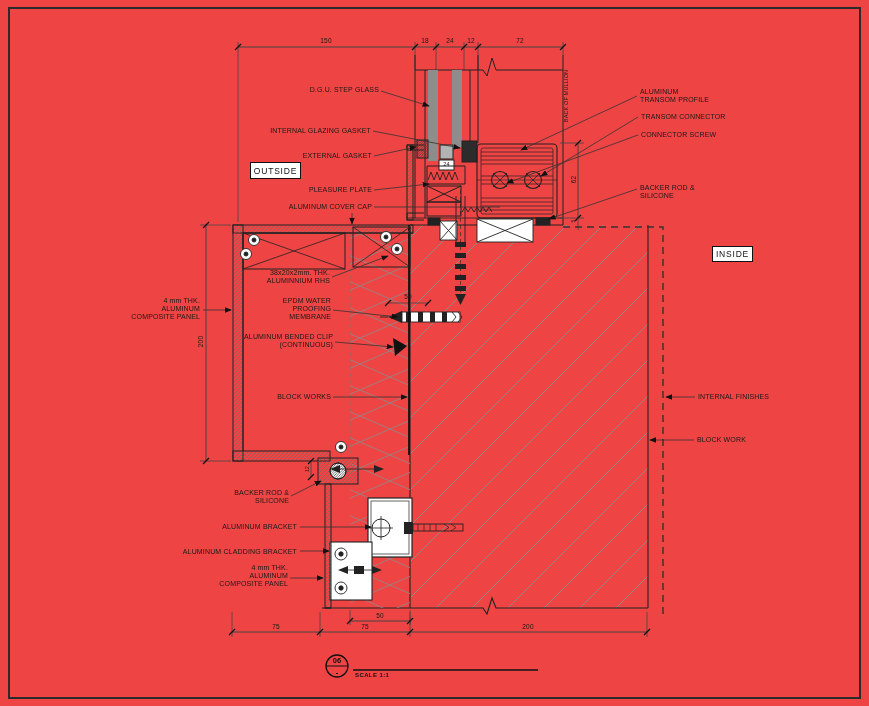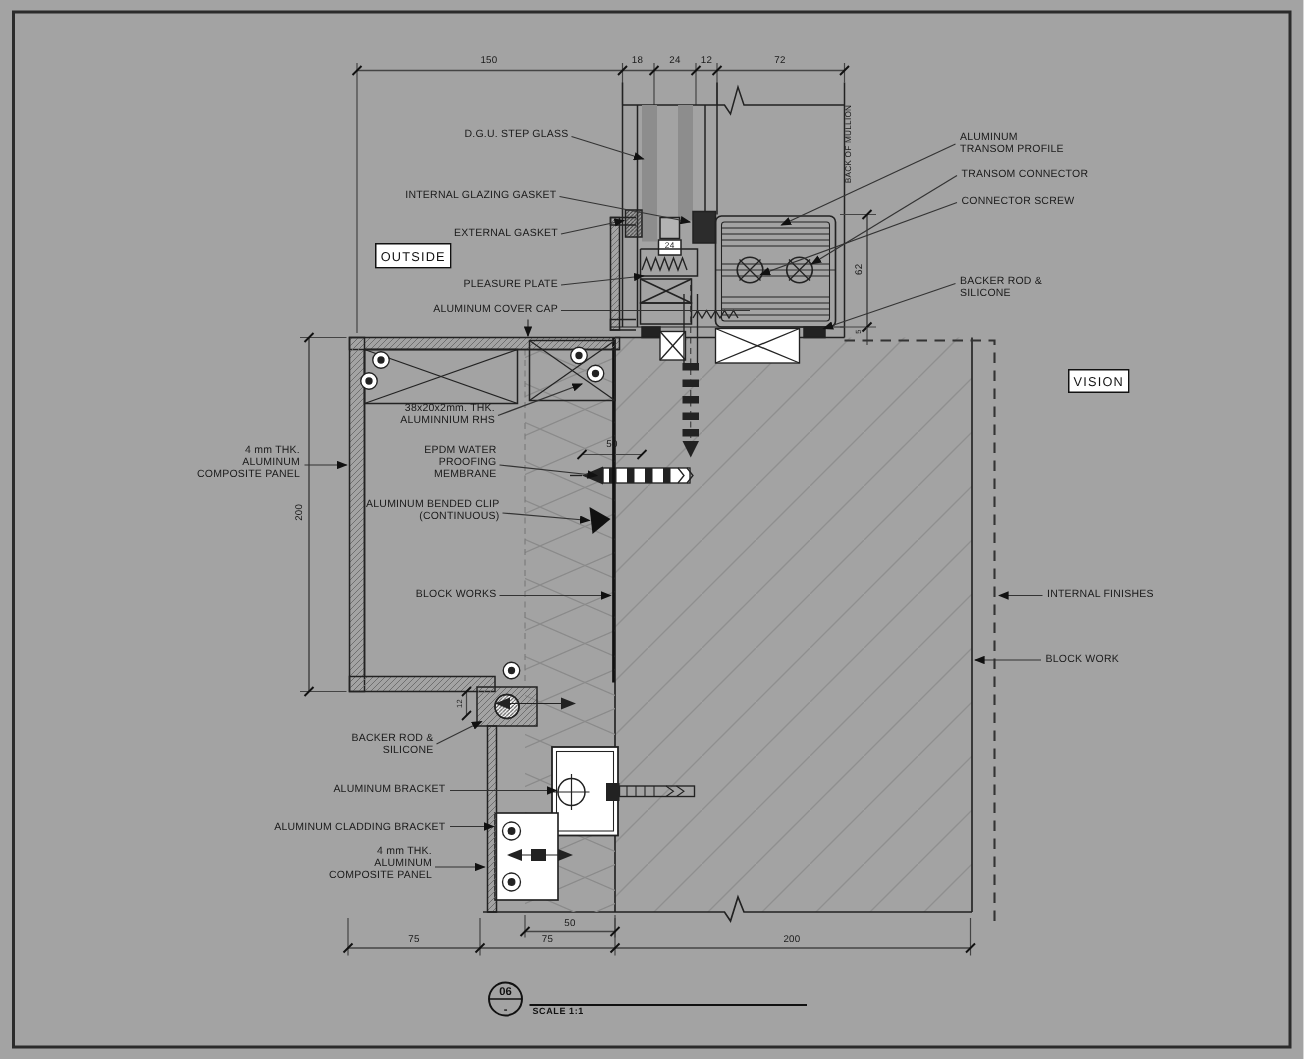--- a/index.html
+++ b/index.html
@@ -1,16 +1,16 @@
 <!DOCTYPE html>
 <html><head>
 <meta charset="utf-8">
 <style>
   html,body{margin:0;padding:0;background:#ffffff;}
-  .canvas{position:relative;width:869px;height:706px;background:#a3a3a3;
+  .canvas{position:relative;width:869px;height:706px;background:#ef4444;
           font-family:"Liberation Sans",sans-serif;color:#111;overflow:hidden;}
   svg{position:absolute;left:0;top:0;}
   .lbl{position:absolute;font-size:7px;line-height:8px;color:#1a1a1a;
        white-space:pre-line;letter-spacing:0.15px;}
   .r{text-align:right;}
   .l{text-align:left;}
   .c{text-align:center;}
   .dim{position:absolute;font-size:6.5px;color:#1a1a1a;text-align:center;letter-spacing:0.2px;}
   .rot{transform:rotate(-90deg);}
   .zbox{position:absolute;border:1.2px solid #111;display:flex;align-items:center;
@@ -387,21 +387,21 @@
 TRANSOM PROFILE</div>
 <div class="lbl l" style="left:641px;top:113px;width:120px;">TRANSOM CONNECTOR</div>
 <div class="lbl l" style="left:641px;top:131px;width:120px;">CONNECTOR SCREW</div>
 <div class="lbl l" style="left:640px;top:184px;width:110px;">BACKER ROD &amp;
 SILICONE</div>
 <div class="lbl c rot" style="left:521px;top:92px;width:90px;font-size:5.5px;">BACK OF MULLION</div>
 <div class="dim rot" style="left:528px;top:176px;width:90px;">62</div>
 <div class="dim rot tiny" style="left:563px;top:218px;width:20px;">5</div>
 
 <div class="zbox" style="left:712px;top:246px;width:39px;height:14px;">
-  <span>VISION</span>
+  <span>INSIDE</span>
 </div>
 <div class="lbl l" style="left:698px;top:393px;width:110px;">INTERNAL FINISHES</div>
 <div class="lbl l" style="left:697px;top:436px;width:100px;">BLOCK WORK</div>
 
 <div class="lbl r" style="left:210px;top:269px;width:120px;">38x20x2mm. THK.
 ALUMINNIUM RHS</div>
 <div class="lbl r" style="left:100px;top:297px;width:100px;">4 mm THK.
 ALUMINUM
 COMPOSITE PANEL</div>
 <div class="lbl r" style="left:231px;top:297px;width:100px;">EPDM WATER

